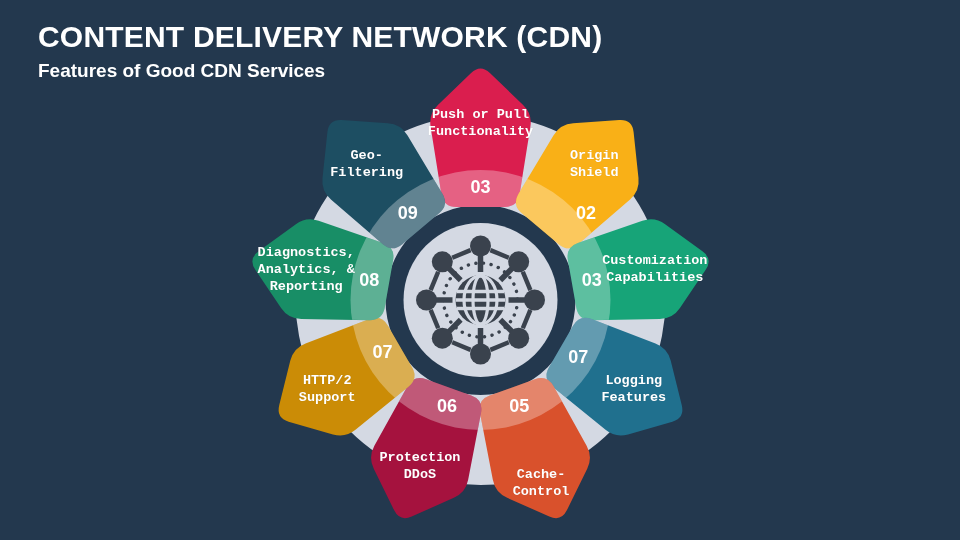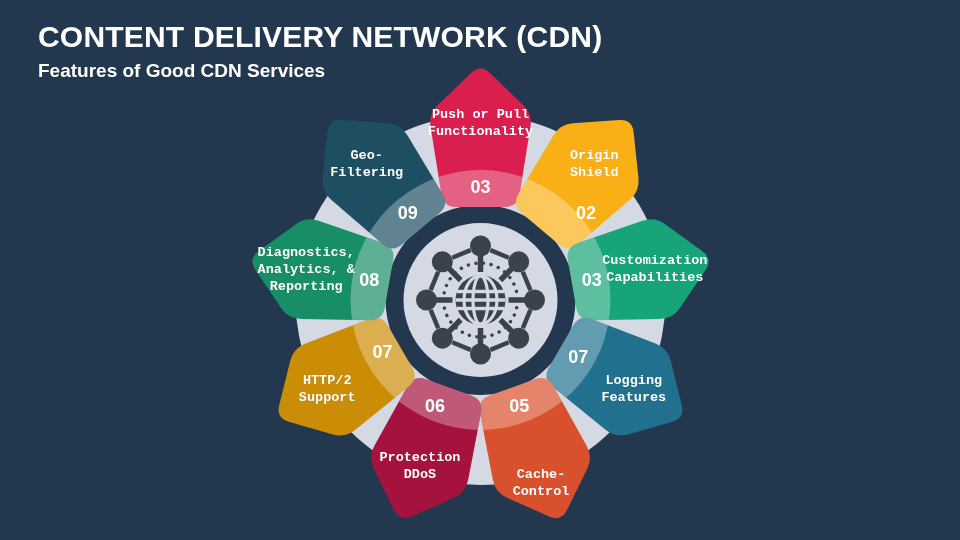--- a/index.html
+++ b/index.html
@@ -131,21 +131,21 @@
     <div class="petal-number" style="left: 578.361px; top: 356.5px;">07</div>
     <div class="petal-label" style="left: 633.786px; top: 388.5px; text-align: center;">
       <div>Logging</div>
       <div>Features</div>
     </div>
     <div class="petal-number" style="left: 519.148px; top: 406.185px;">05</div>
     <div class="petal-label" style="left: 541.038px; top: 483px;">
       <div>Cache-</div>
       <div>Control</div>
     </div>
-    <div class="petal-number" style="left: 435px; top: 406.185px;">06</div>
+    <div class="petal-number" style="left: 447px; top: 406.185px;">06</div>
     <div class="petal-label" style="left: 419.962px; top: 466.326px;">
       <div>Protection</div>
       <div>DDoS</div>
     </div>
     <div class="petal-number" style="left: 382.639px; top: 352px;">07</div>
     <div class="petal-label" style="left: 327.214px; top: 388.5px;">
       <div>HTTP/2</div>
       <div>Support</div>
     </div>
     <div class="petal-number" style="left: 369.217px; top: 280.378px;">08</div>

